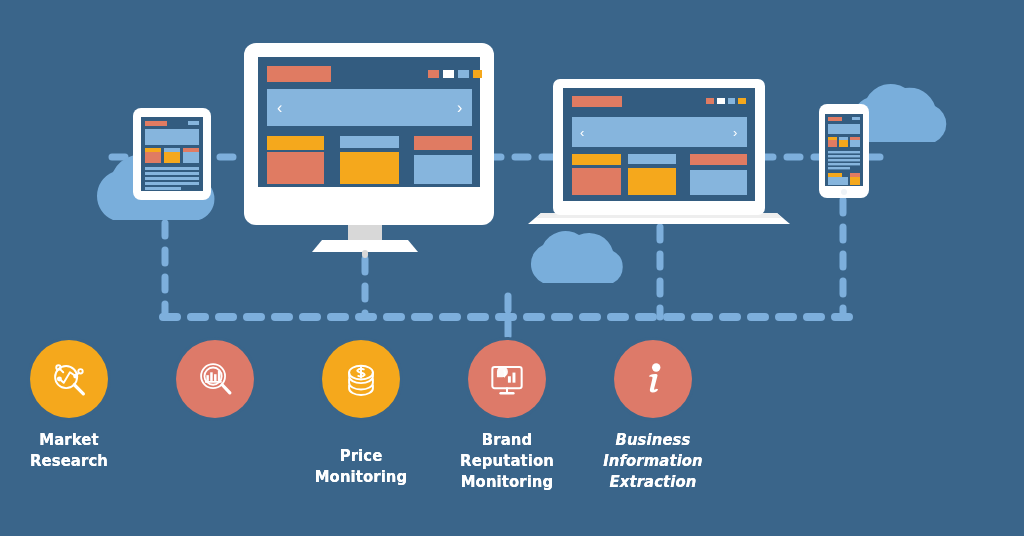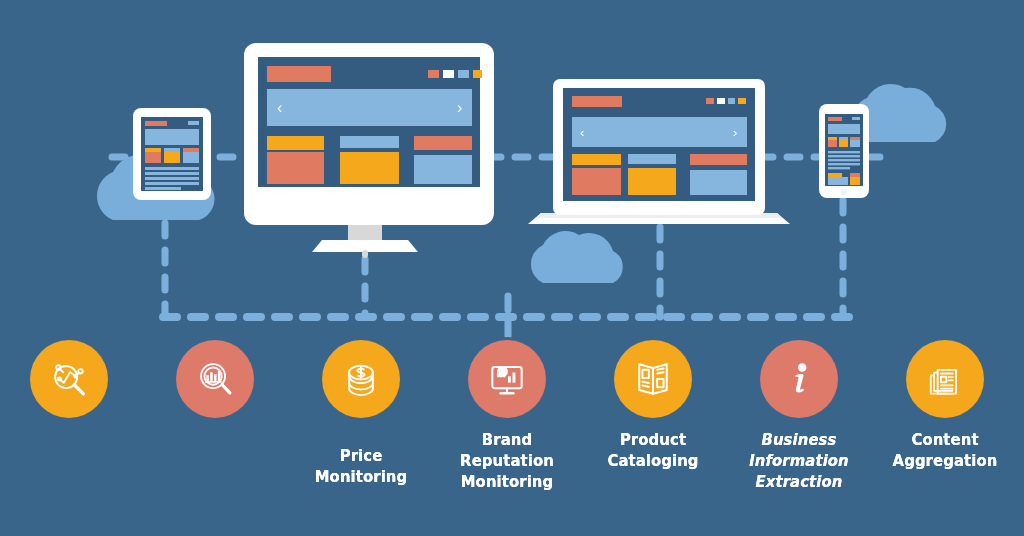--- a/index.html
+++ b/index.html
@@ -213,20 +213,22 @@
             <polyline points="14,24 18.5,28 25,17 31,21"></polyline>
             <circle cx="14" cy="24" r="1.6" fill="#ffffff"></circle>
             <circle cx="31" cy="21" r="1.6" fill="#ffffff"></circle>
             <circle cx="13" cy="12" r="2.3"></circle>
             <circle cx="36" cy="16" r="2.3"></circle>
             <line x1="14.6" y1="13.7" x2="18" y2="17"></line>
             <line x1="31" y1="21" x2="34.2" y2="17.6"></line>
           </g>
         </svg>
       </div>
+      <div class="caption">Market
+Research</div>
     </div>
 
     <div class="item" style="width:146px;">
       <div class="badge" style="background:#dd7a69;">
         <svg width="46" height="46" viewBox="0 0 48 48">
           <g fill="none" stroke="#ffffff" stroke-width="1.9" stroke-linecap="round" stroke-linejoin="round">
             <circle cx="22" cy="21" r="12.5"></circle>
             <circle cx="22" cy="21" r="9"></circle>
             <line x1="31.5" y1="30" x2="39.5" y2="38.5" stroke-width="3.4"></line>
           </g>
@@ -273,71 +275,34 @@
             <rect x="30" y="17" width="3.2" height="11"></rect>
             <rect x="35" y="23" width="3.2" height="5" opacity="0"></rect>
           </g>
           <path d="M20.5,14.5 A6,6 0 0 1 20.5,22" fill="none" stroke="#ffffff" stroke-width="2"></path>
         </svg>
       </div>
       <div class="caption">Brand Reputation
 Monitoring</div>
     </div>
 
-    <div class="item" style="width:146px;">
-      <div class="badge" style="background:#f5a81c;">
-        <svg width="44" height="44" viewBox="0 0 48 48">
-          <g fill="none" stroke="#ffffff" stroke-width="2.2" stroke-linejoin="round" stroke-linecap="round">
-            <path d="M24,12 L9,8 L9,36 L24,40 Z"></path>
-            <path d="M24,12 L39,8 L39,36 L24,40 Z"></path>
-            <rect x="12.5" y="14" width="7" height="9"></rect>
-            <line x1="12.5" y1="27" x2="19.5" y2="28.4"></line>
-            <line x1="12.5" y1="31" x2="19.5" y2="32.4"></line>
-            <rect x="28.5" y="24" width="7" height="9"></rect>
-            <line x1="28.5" y1="14" x2="35.5" y2="12.6"></line>
-            <line x1="28.5" y1="18" x2="35.5" y2="16.6"></line>
-          </g>
-        </svg>
-      </div>
-      <div class="caption">Product
-Cataloging</div>
-    </div>
 
     <div class="item" style="width:146px;font-style:italic;">
       <div class="badge" style="background:#dd7a69;">
         <svg width="44" height="44" viewBox="0 0 48 48">
           <g fill="#ffffff">
             <circle cx="27.5" cy="11.5" r="4.6"></circle>
             <path d="M26.5,18.5 C22,18.5 20,19.8 19.5,21.2 L22.5,21.6
                      C23.4,21.7 23.6,22.3 23.4,23.2 L20.6,35.5
                      C20.2,37.6 21.6,38.8 23.6,38.8 C27.2,38.8 29,37 29.6,35.2
                      L27.1,34.6 C26.6,35.5 26,35.8 25.6,35.6
                      C25.2,35.4 25.2,34.8 25.4,33.9 L28.9,20.4
                      C29.2,19.1 28.4,18.5 26.5,18.5 Z"></path>
           </g>
         </svg>
       </div>
       <div class="caption">Business Information
 Extraction</div>
     </div>
 
-    <div class="item" style="width:146px;">
-      <div class="badge" style="background:#f5a81c;">
-        <svg width="44" height="44" viewBox="0 0 48 48">
-          <g fill="none" stroke="#ffffff" stroke-width="2" stroke-linejoin="round" stroke-linecap="round">
-            <rect x="16" y="14" width="20" height="26"></rect>
-            <path d="M16,17 L12,17 L12,37 L32,37"></path>
-            <path d="M12,20 L8.5,20 L8.5,40 L28,40" opacity="0.85"></path>
-            <line x1="19.5" y1="18" x2="32.5" y2="18"></line>
-            <rect x="19.5" y="21.5" width="6" height="6"></rect>
-            <line x1="28" y1="22" x2="32.5" y2="22"></line>
-            <line x1="28" y1="25.5" x2="32.5" y2="25.5"></line>
-            <line x1="19.5" y1="31" x2="32.5" y2="31"></line>
-            <line x1="19.5" y1="34.5" x2="32.5" y2="34.5"></line>
-          </g>
-        </svg>
-      </div>
-      <div class="caption">Content
-Aggregation</div>
-    </div>
 
   </div>
 </div>
 
 </body></html>

